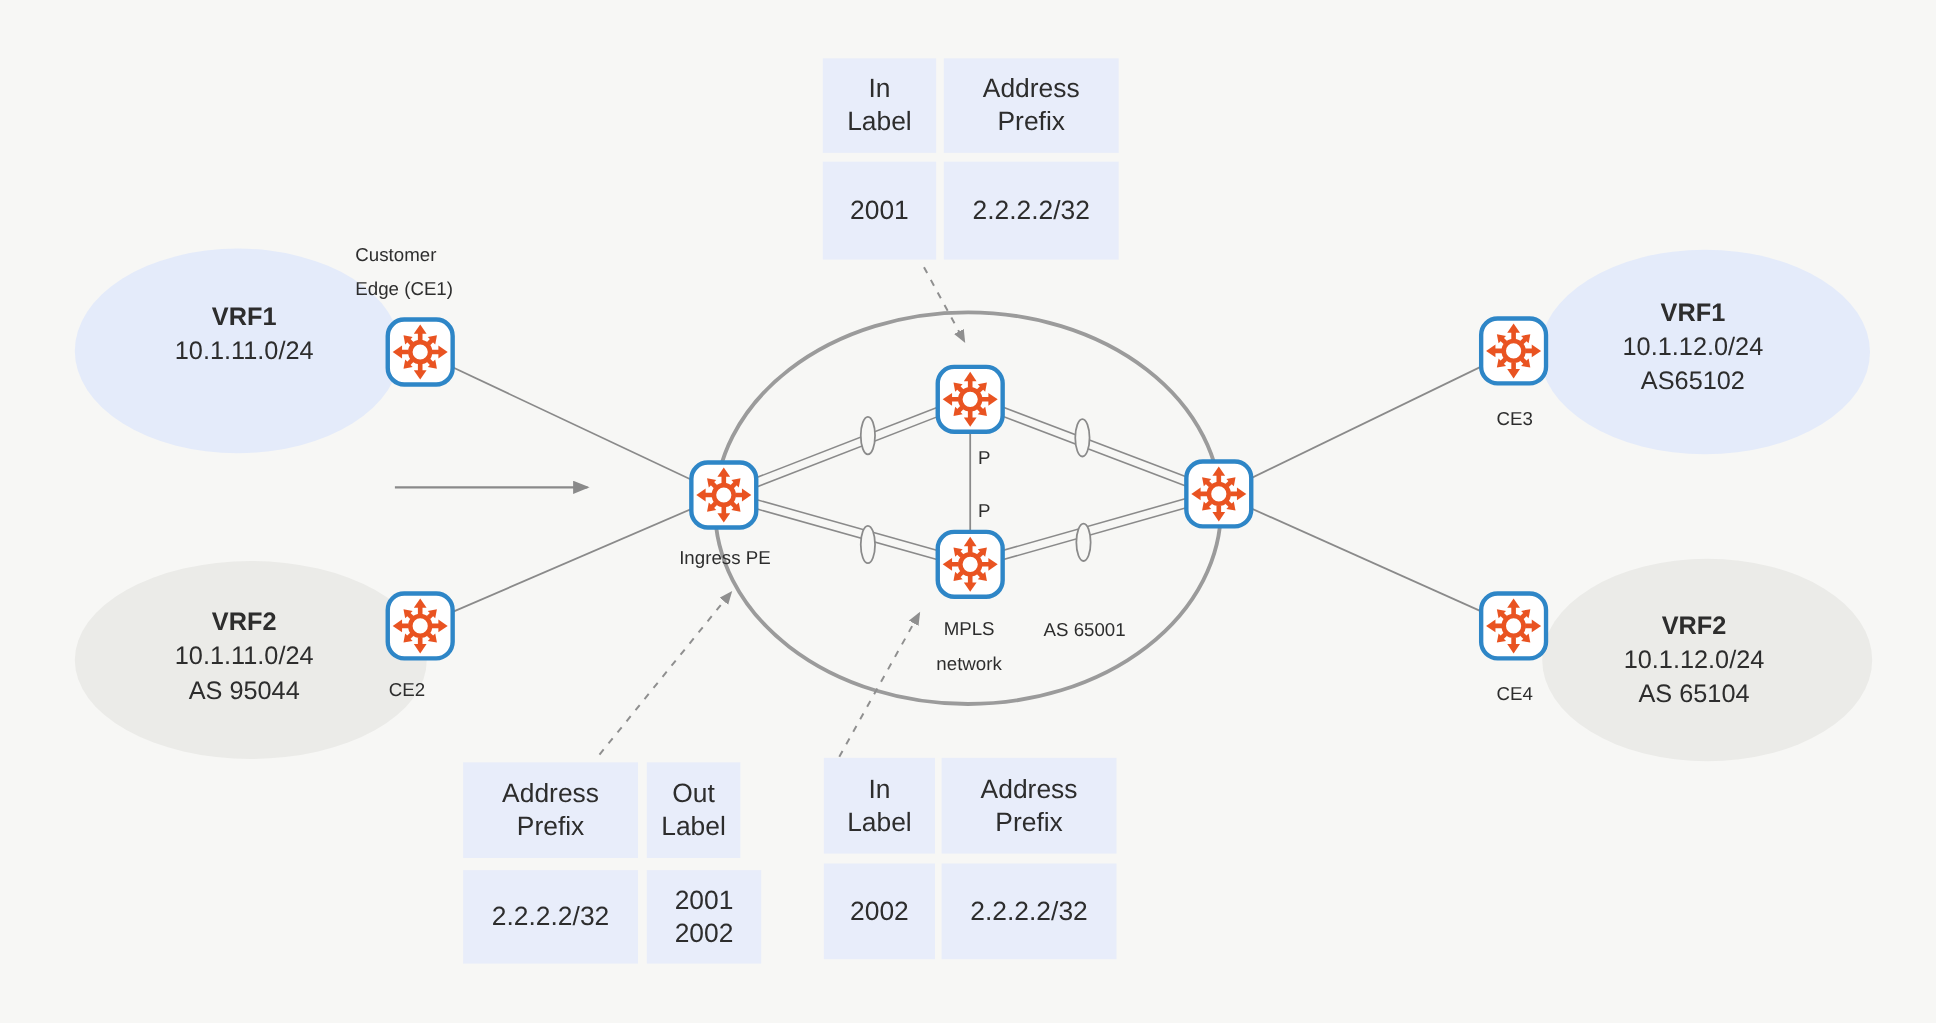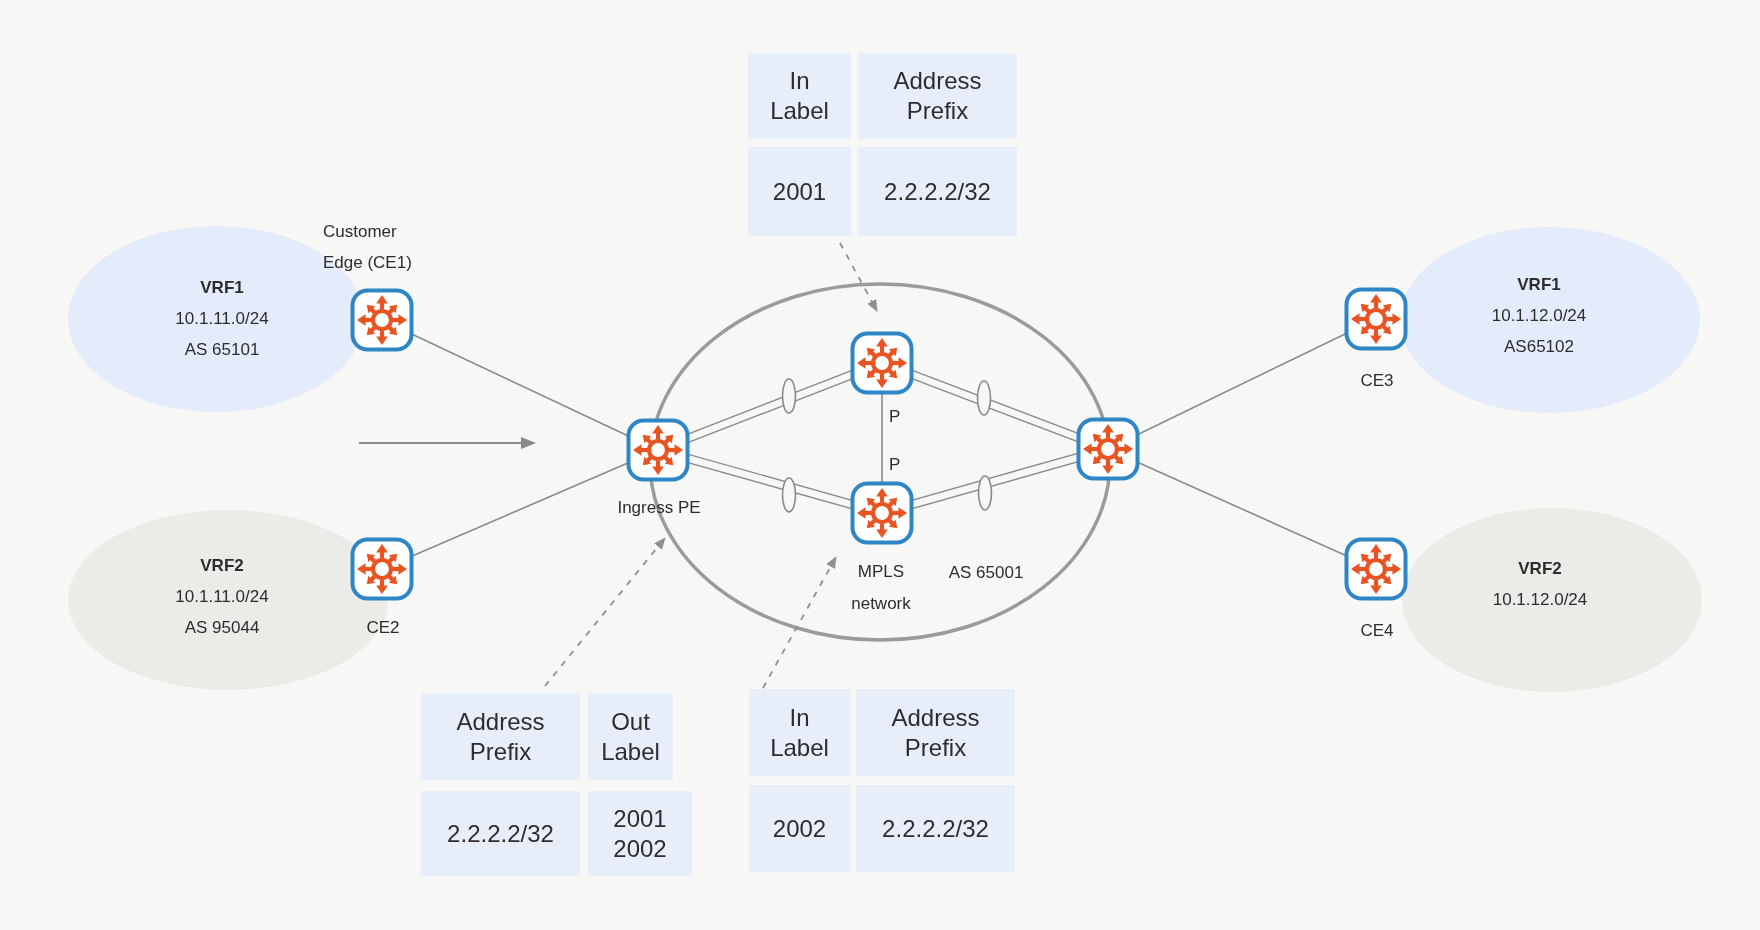--- a/index.html
+++ b/index.html
@@ -18,21 +18,21 @@
     line-height:31px;
     text-align:center;
     white-space:pre-line;
     color:#2d2d2d;
   }
   .label.left{text-align:left;}
   .vrf{
     position:absolute;
     width:260px;
     text-align:center;
-    font-size:17px;
+    font-size:23px;
     line-height:31px;
     color:#2d2d2d;
   }
   .vrf .vrf-name{font-weight:700;}
   .cell{
     position:absolute;
     background:#e8edfa;
     display:flex;
     align-items:center;
     justify-content:center;
@@ -170,40 +170,40 @@
         <use href="#router" x="1344" y="287" width="64" height="64"></use>
       </g>
     <g>
         <use href="#router" x="1344" y="537" width="64" height="64"></use>
       </g>
   </svg>
 
   <div class="vrf" style="left:92px;top:272px">
     <div class="vrf-name">VRF1</div>
     <div>10.1.11.0/24</div>
-    <div>AS 65101</div>
   </div>
   <div class="vrf" style="left:92px;top:550px">
     <div class="vrf-name">VRF2</div>
     <div>10.1.11.0/24</div>
     <div>AS 95044</div>
   </div>
   <div class="vrf" style="left:1409px;top:269px">
     <div class="vrf-name">VRF1</div>
     <div>10.1.12.0/24</div>
     <div>AS65102</div>
   </div>
   <div class="vrf" style="left:1410px;top:553px">
     <div class="vrf-name">VRF2</div>
     <div>10.1.12.0/24</div>
+    <div>AS 65104</div>
   </div>
 
   <div class="label left" style="left:323px;top:216px">Customer
 Edge (CE1)</div>
-  <div class="label" style="left:333px;top:612px;width:100px">CE2</div>
+  <div class="label" style="left:320px;top:612px;width:100px">CE2</div>
   <div class="label" style="left:1327px;top:365px;width:100px">CE3</div>
   <div class="label" style="left:1327px;top:615px;width:100px">CE4</div>
   <div class="label" style="left:549px;top:492px;width:220px">Ingress PE</div>
   <div class="label left" style="left:889px;top:401px">P</div>
   <div class="label left" style="left:889px;top:449px">P</div>
   <div class="label" style="left:811px;top:556px;width:140px;line-height:32px">MPLS
 network</div>
   <div class="label" style="left:906px;top:557px;width:160px">AS 65001</div>
 
   <div>

